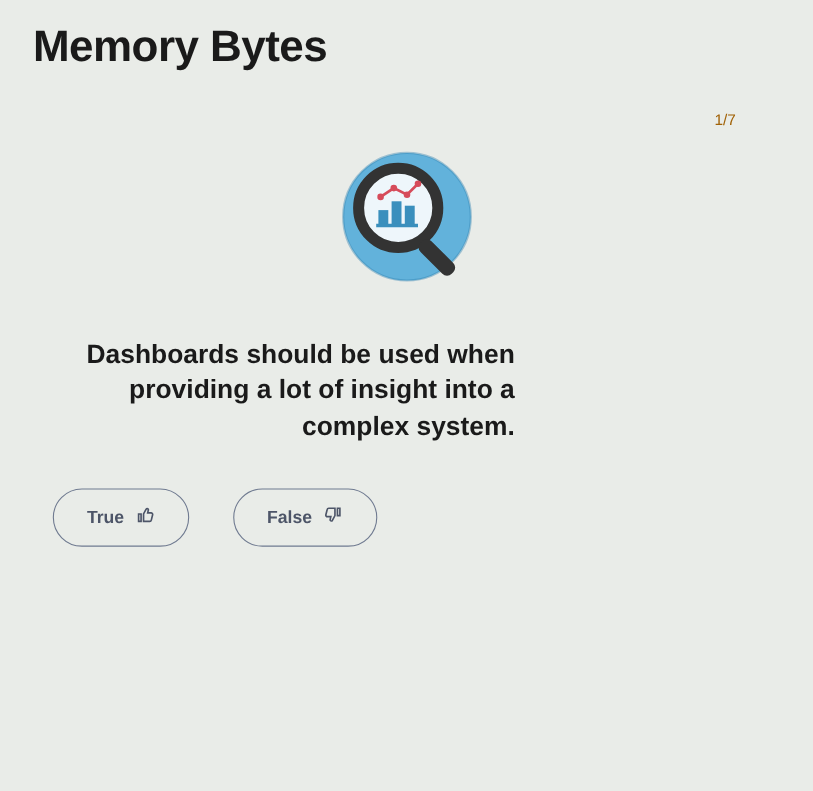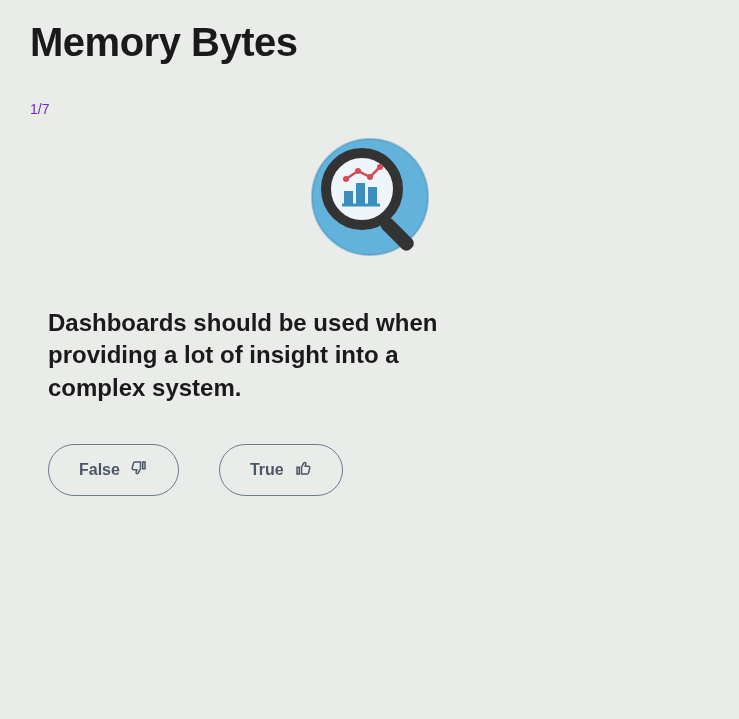--- a/index.html
+++ b/index.html
@@ -22,24 +22,24 @@
       display: flex;
       gap: 40px;
     }
     .main-col {
       flex: 1;
       display: flex;
       flex-direction: column;
       align-items: stretch;
     }
     .counter-row {
-      text-align: left;
+      text-align: right;
       padding-right: 40px;
       font-size: 14px;
-      color: #6d28d9;
+      color: #a16207;
       margin-bottom: 10px;
     }
     .icon-wrap {
       display: flex;
       justify-content: center;
       margin-bottom: 40px;
     }
     .icon-circle {
       width: 140px;
       height: 140px;
@@ -47,20 +47,21 @@
       display: flex;
       align-items: center;
       justify-content: center;
     }
     .question-text {
       font-size: 24px;
       font-weight: 700;
       line-height: 1.35;
       margin: 0 0 40px 18px;
       max-width: 420px;
+      text-align: right;
     }
     .answers {
       display: flex;
       gap: 40px;
       margin-left: 18px;
     }
     .answer-btn {
       border: 1.5px solid #6f7a90;
       background: transparent;
       border-radius: 28px;
@@ -134,32 +135,32 @@
 
           <rect x="88" y="88" width="40" height="14" rx="6" fill="#333" transform="rotate(45 88 88)"></rect>
         </svg>
       </div>
     </div>
 
     <div class="question-text">Dashboards should be used when providing a lot of insight into a complex system.</div>
 
     <div class="answers">
       <button class="answer-btn">
+        <span>True</span>
+        <span>
+          <svg class="thumb-svg" viewBox="0 0 24 24" fill="none" stroke="#4d5568" stroke-width="2">
+            <path d="M7 11v9H4v-9h3zM10 20h7.5c.9 0 1.7-.6 1.9-1.5L21 12c.3-1.2-.6-2.3-1.9-2.3H15l.8-3.5c.2-.9-.5-1.7-1.4-1.7-.5 0-1 .3-1.3.7L10 11v9z"></path>
+          </svg>
+        </span>
+      </button>
+      <button class="answer-btn">
         <span>False</span>
         <span>
           <svg class="thumb-svg" viewBox="0 0 24 24" fill="none" stroke="#4d5568" stroke-width="2">
             <path d="M17 13V4h3v9h-3zM14 4H6.5C5.6 4 4.8 4.6 4.6 5.5L3 12c-.3 1.2.6 2.3 1.9 2.3H9l-.8 3.5c-.2.9.5 1.7 1.4 1.7.5 0 1-.3 1.3-.7L14 13V4z"></path>
-          </svg>
-        </span>
-      </button>
-      <button class="answer-btn">
-        <span>True</span>
-        <span>
-          <svg class="thumb-svg" viewBox="0 0 24 24" fill="none" stroke="#4d5568" stroke-width="2">
-            <path d="M7 11v9H4v-9h3zM10 20h7.5c.9 0 1.7-.6 1.9-1.5L21 12c.3-1.2-.6-2.3-1.9-2.3H15l.8-3.5c.2-.9-.5-1.7-1.4-1.7-.5 0-1 .3-1.3.7L10 11v9z"></path>
           </svg>
         </span>
       </button>
     </div>
 
   </div>
 
 
 </div>
 

